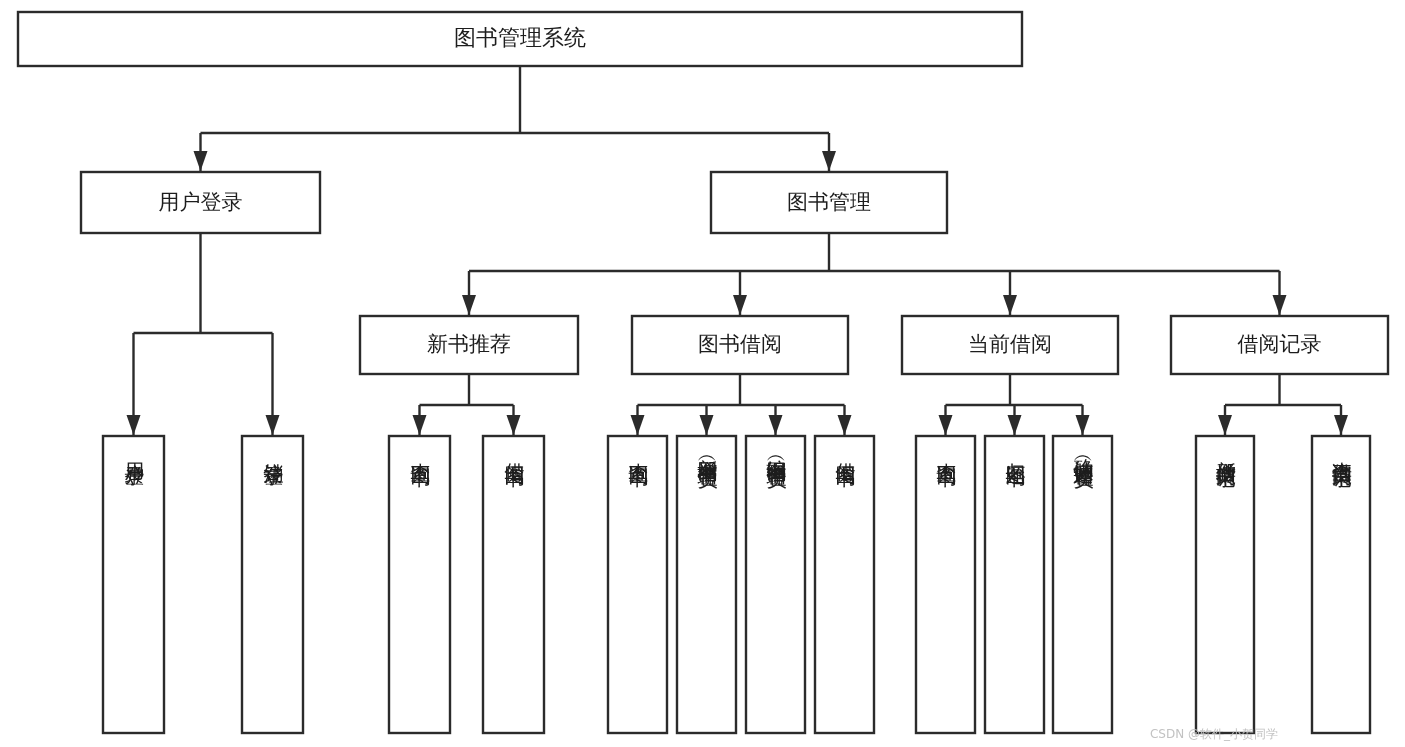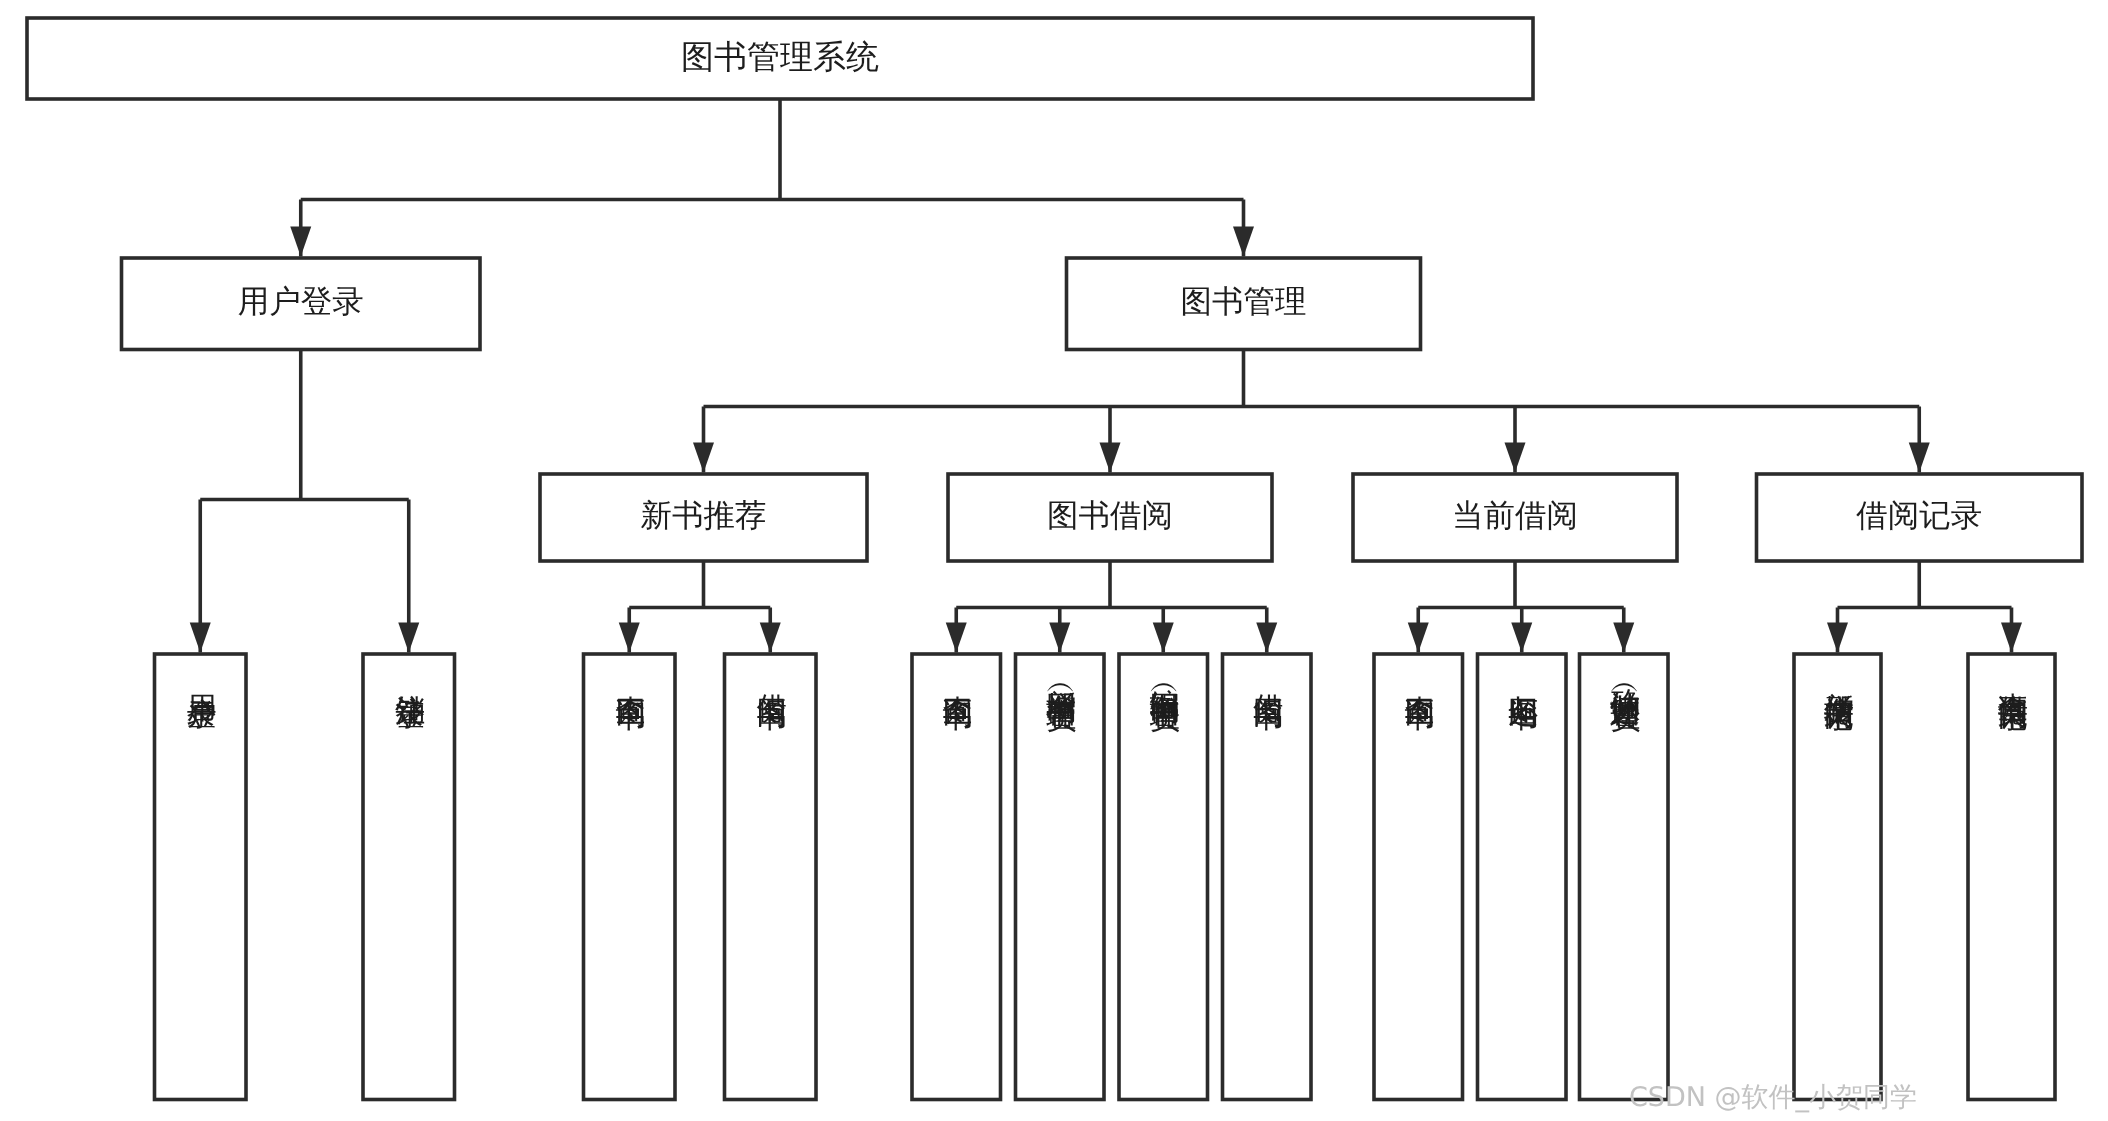--- a/index.html
+++ b/index.html
@@ -55,21 +55,21 @@
   }
   .arrow-head {
     fill: #2b2b2b;
     stroke: none;
   }
   .watermark-text {
     position: absolute;
     right: 12px;
     bottom: 4px;
     font-family: "DejaVu Sans", "Liberation Sans", sans-serif;
-    font-size: 18px;
+    font-size: 12px;
     color: #c2c2c2;
     white-space: nowrap;
     user-select: none;
   }
 </style>
 </head>
 <body>
 
 <div id="diagram-root">
 

